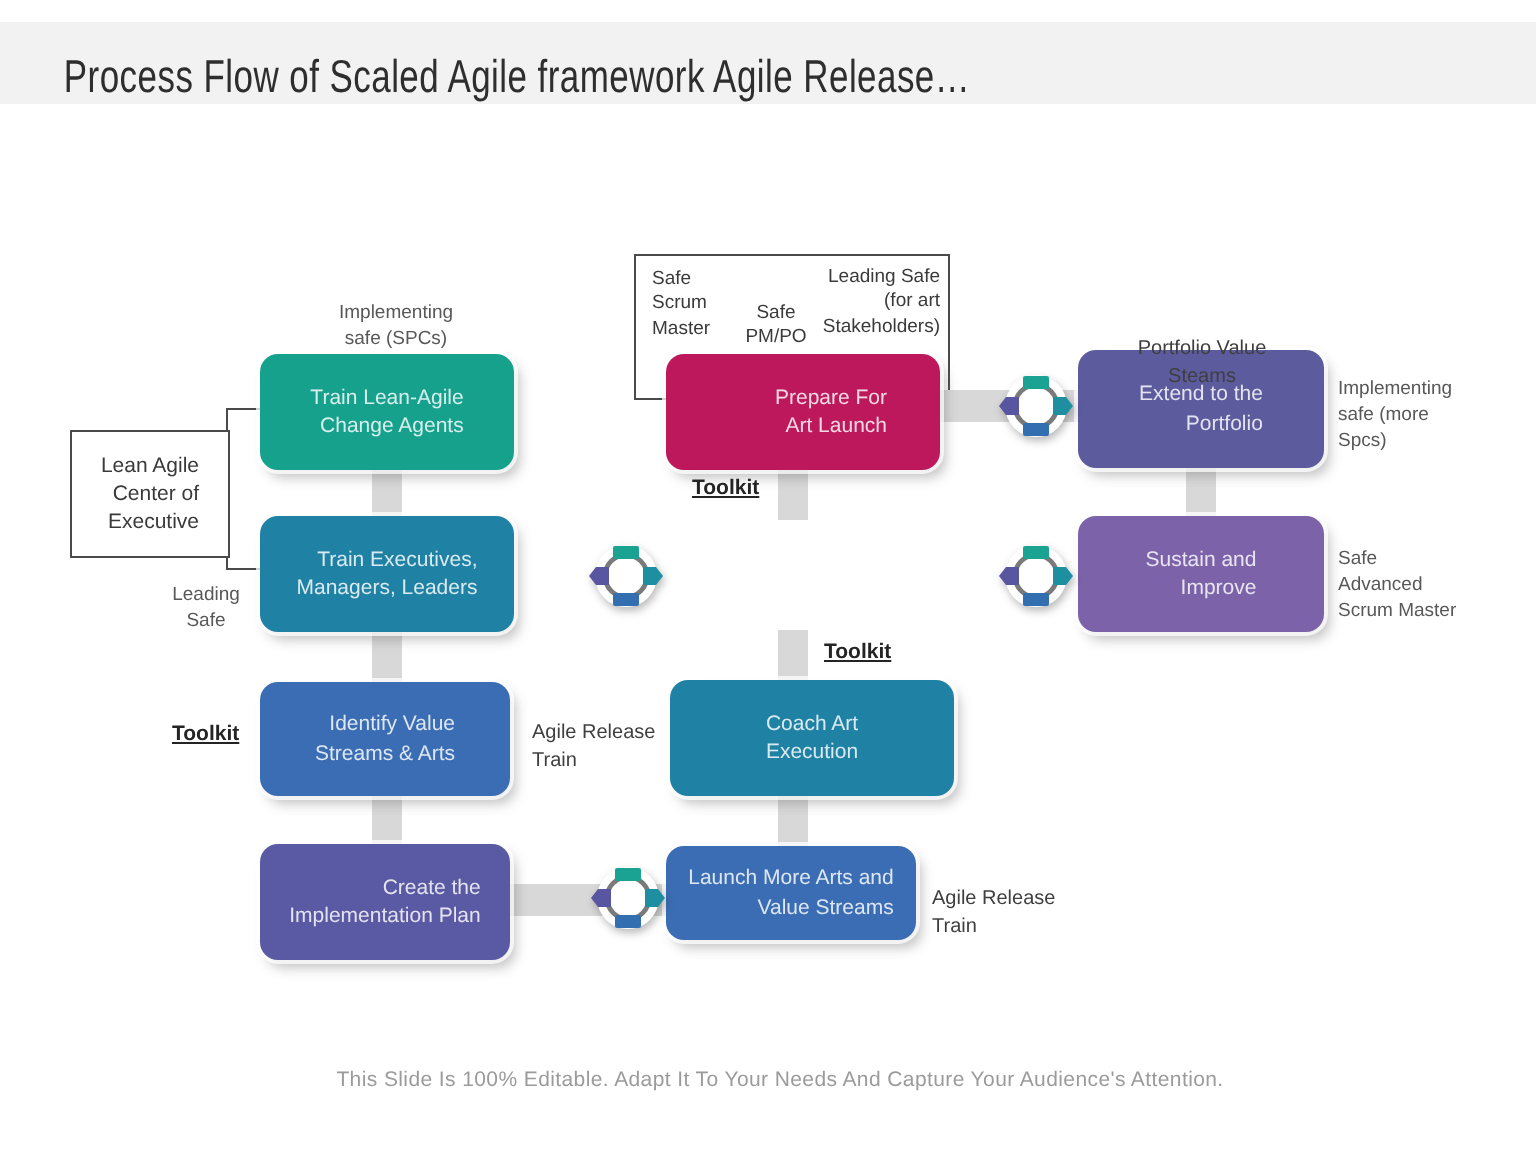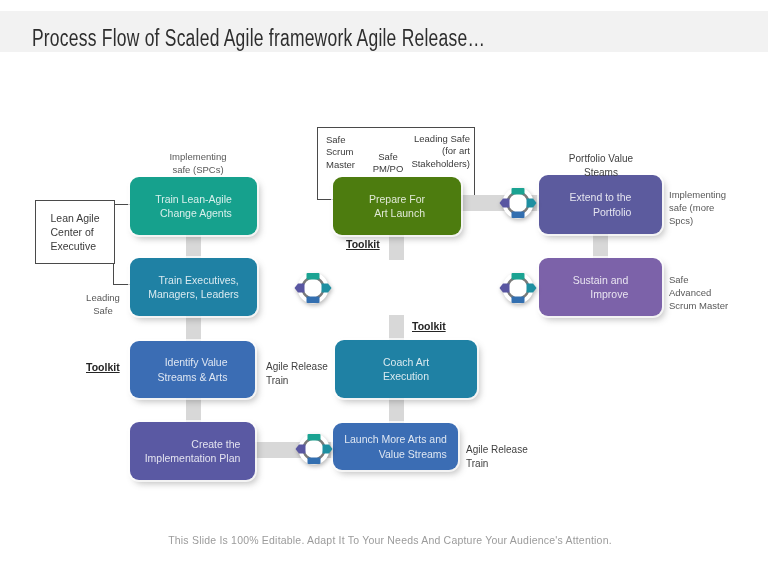--- a/index.html
+++ b/index.html
@@ -15,22 +15,22 @@
   .node{position:absolute;border-radius:9px;display:flex;align-items:center;justify-content:center;
         text-align:right;white-space:pre-line;font-size:10.5px;line-height:1.35;
         color:rgba(255,255,255,.83);z-index:2;
         box-shadow:0 0 0 2px rgba(255,255,255,.75), 3px 4px 6px rgba(90,90,90,.35);}
 
   
   .conn{position:absolute;background:#d8d8d8;z-index:1;}
 
   
   .callout{position:absolute;background:#ffffff;border:1px solid #4a4a4a;z-index:0;color:#3a3a3a;}
-  .callout.lean{left:35px;top:200px;width:78px;height:62px;display:flex;align-items:center;
-                justify-content:center;text-align:left;font-size:10.5px;line-height:1.35;white-space:pre-line;}
+  .callout.lean{left:35px;top:215px;width:78px;height:62px;display:flex;align-items:center;
+                justify-content:center;text-align:right;font-size:10.5px;line-height:1.35;white-space:pre-line;}
   .callout.roles{left:317px;top:127px;width:156px;height:71px;font-size:9.5px;line-height:1.3;}
   .callout.roles span{position:absolute;white-space:pre-line;}
   .r-left{left:8px;top:6px;text-align:left;}
   .r-mid{left:48px;top:23px;width:44px;text-align:center;}
   .r-right{right:4px;top:5px;width:72px;text-align:right;}
 
   
   .line{position:absolute;background:#4a4a4a;z-index:0;}
 
   
@@ -86,21 +86,21 @@
   </div>
 
   <div class="node" style="left: 130px; top: 177px; width: 127px; height: 58px; background: rgb(22, 161, 141);">Train Lean-Agile
 Change Agents</div>
   <div class="node" style="left: 130px; top: 258px; width: 127px; height: 58px; background: rgb(31, 129, 164);">Train Executives,
 Managers, Leaders</div>
   <div class="node" style="left: 130px; top: 341px; width: 125px; height: 57px; background: rgb(59, 109, 180);">Identify Value
 Streams &amp; Arts</div>
   <div class="node" style="left: 130px; top: 422px; width: 125px; height: 58px; background: rgb(90, 89, 163);">Create the
 Implementation Plan</div>
-  <div class="node" style="left: 333px; top: 177px; width: 128px; height: 58px; background: #4d7c0f;">Prepare For
+  <div class="node" style="left: 333px; top: 177px; width: 109px; height: 58px; background: #be185d; padding-left: 28px;">Prepare For
 Art Launch</div>
   <div class="node" style="left: 335px; top: 340px; width: 142px; height: 58px; background: rgb(31, 129, 164);">Coach Art
 Execution</div>
   <div class="node" style="left: 333px; top: 423px; width: 125px; height: 47px; background: rgb(59, 109, 180);">Launch More Arts  and
 Value Streams</div>
   <div class="node" style="left: 539px; top: 175px; width: 123px; height: 59px; background: rgb(92, 91, 158);">Extend to the
 Portfolio</div>
   <div class="node" style="left: 539px; top: 258px; width: 123px; height: 58px; background: rgb(124, 98, 169);">Sustain and
 Improve</div>
 
@@ -149,21 +149,21 @@
 safe (SPCs)</div>
   <div class="lbl c" style="left:82px;top:292px;width:42px">Leading
 Safe</div>
   <div class="lbl bold" style="left:86px;top:360px">Toolkit</div>
   <div class="lbl dark" style="left:266px;top:360px;width:62px">Agile Release
 Train</div>
   <div class="lbl bold" style="left:346px;top:237px">Toolkit</div>
   <div class="lbl bold" style="left:412px;top:319px">Toolkit</div>
   <div class="lbl dark" style="left:466px;top:443px;width:62px">Agile Release
 Train</div>
-  <div class="lbl c dark" style="left:559px;top:152px;width:84px">Portfolio Value
+  <div class="lbl c dark" style="left:559px;top:168px;width:84px">Portfolio Value
 Steams</div>
   <div class="lbl" style="left:669px;top:189px;width:72px">Implementing
 safe (more
 Spcs)</div>
   <div class="lbl" style="left:669px;top:274px;width:80px">Safe
 Advanced
 Scrum Master</div>
 
   <div class="footer">This Slide Is 100% Editable. Adapt It To Your Needs And Capture Your Audience's Attention.</div>
 

